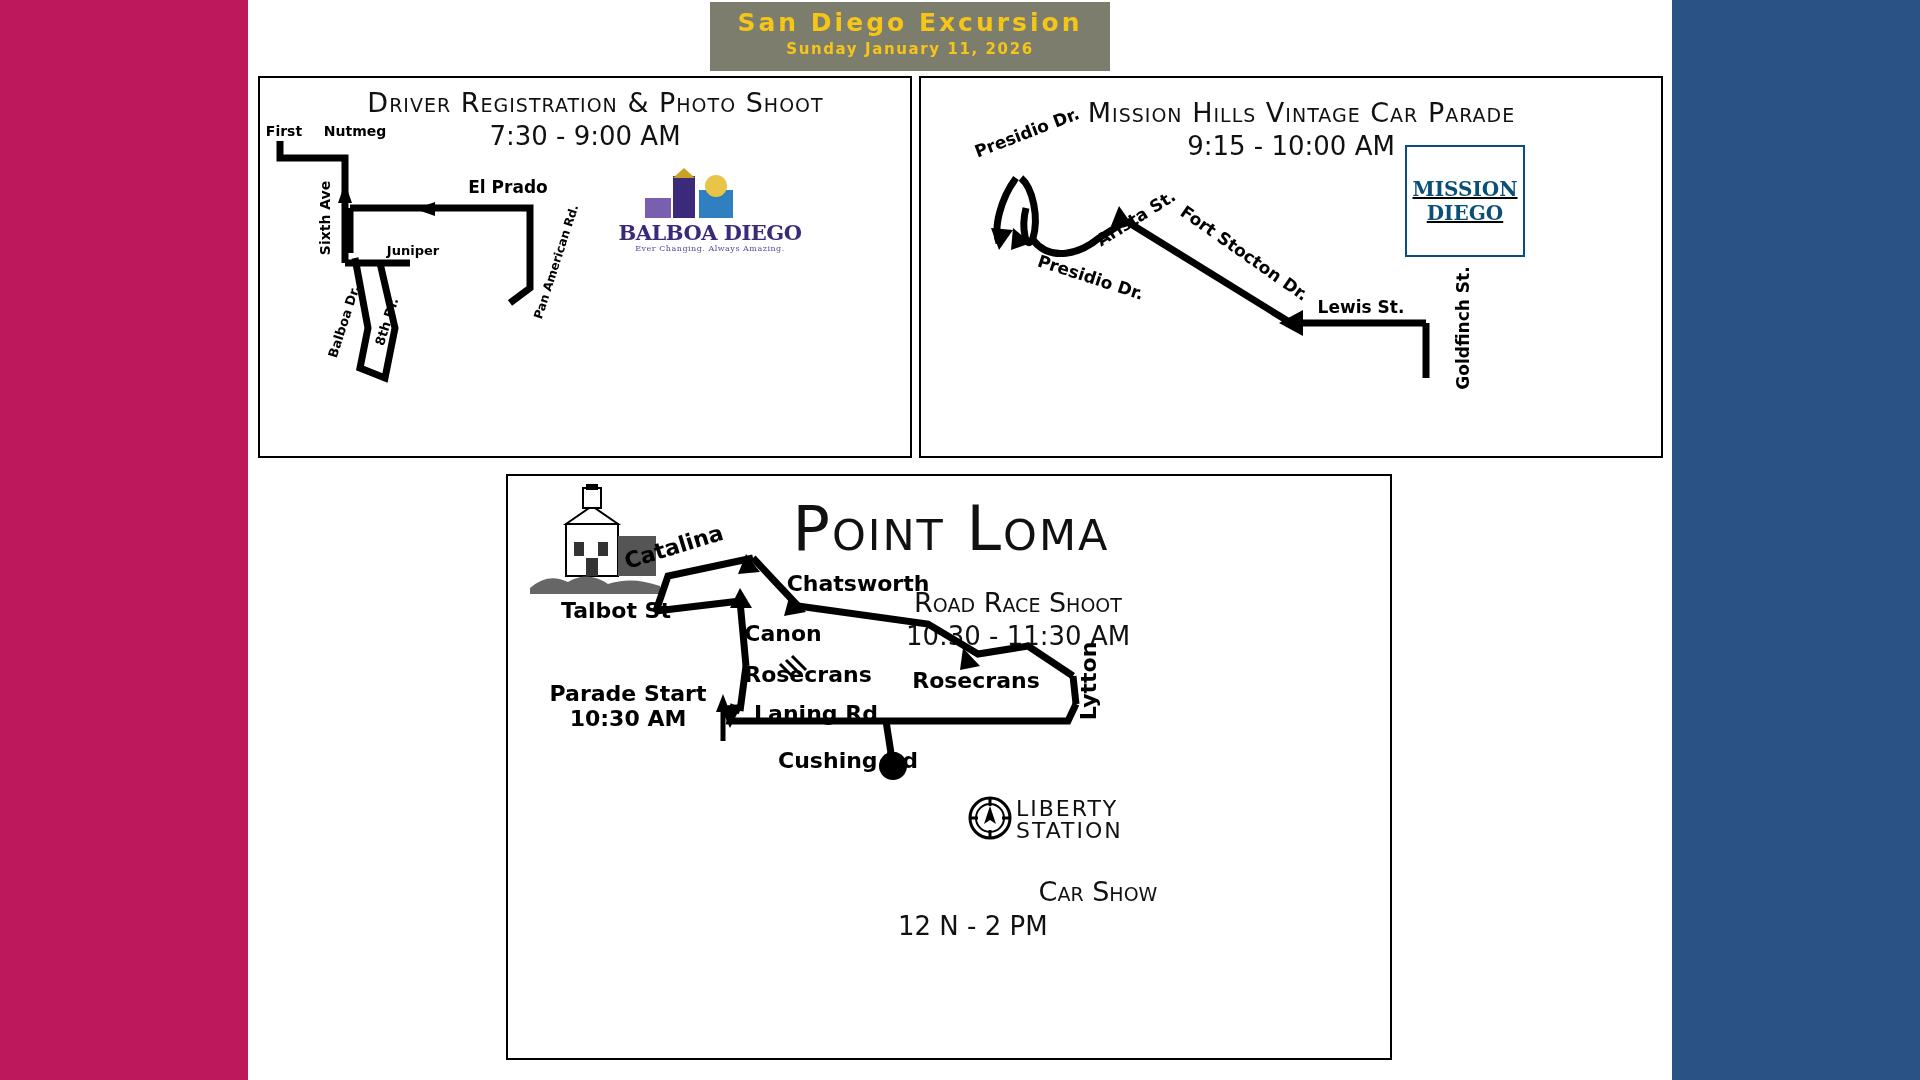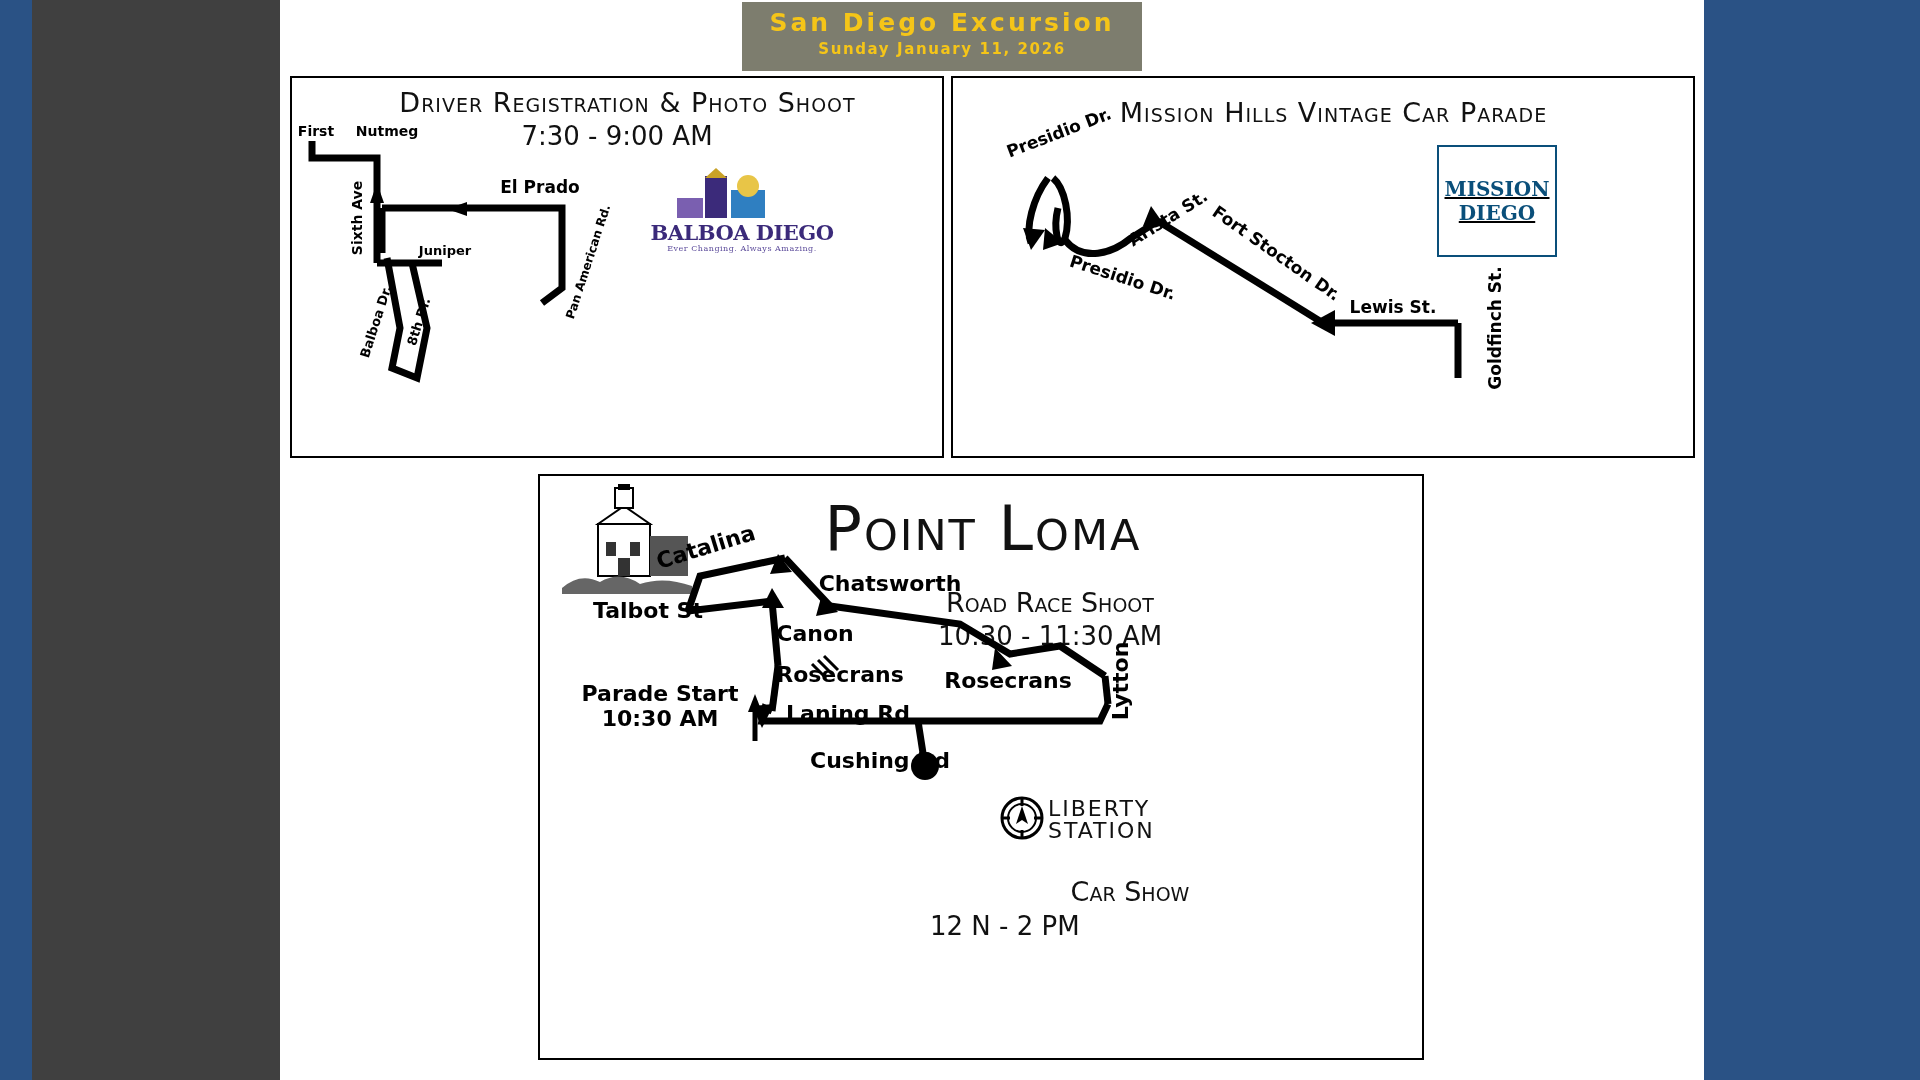--- a/index.html
+++ b/index.html
@@ -8,22 +8,21 @@
     background: #2a5285;
     width: 1920px;
     height: 1080px;
     overflow: hidden;
     font-family: "Liberation Sans", sans-serif;
   }
   #page {
     position: relative;
     width: 1612px;
     height: 1080px;
-    background: #404040;
-    margin-left: 32px;
+    background: #be185d;
   }
   .page-white {
     position: absolute;
     left: 248px;
     top: 0;
     width: 1424px;
     height: 1080px;
     background: #ffffff;
   }
 
@@ -281,20 +280,21 @@
         <rect x="30" y="30" width="26" height="20" fill="#7a5fb0"></rect>
       </svg>
       <div class="bp-word">BALBOA DIEGO</div>
       <div class="bp-tag">Ever Changing. Always Amazing.</div>
     </div>
 
   </div>
 
   <div class="panel" id="panel-missionhills">
     <div class="panel-title" style="margin-top:18px;">Mission Hills Vintage Car Parade</div>
+    <div class="panel-time">9:15 - 10:00 AM</div>
 
     <svg class="mapsvg" width="744" height="382">
       <g fill="none" stroke="#000" stroke-width="7">
         <path d="M 95 100 C 80 120, 72 150, 78 165"></path>
         <path d="M 100 100 C 112 110, 118 140, 112 160 C 105 175, 100 150, 105 130"></path>
         <path d="M 112 162 C 130 185, 160 175, 178 160 L 205 143"></path>
         <path d="M 205 143 L 370 245"></path>
         <path d="M 370 245 L 505 245"></path>
         <path d="M 505 245 L 505 300"></path>
       </g>

